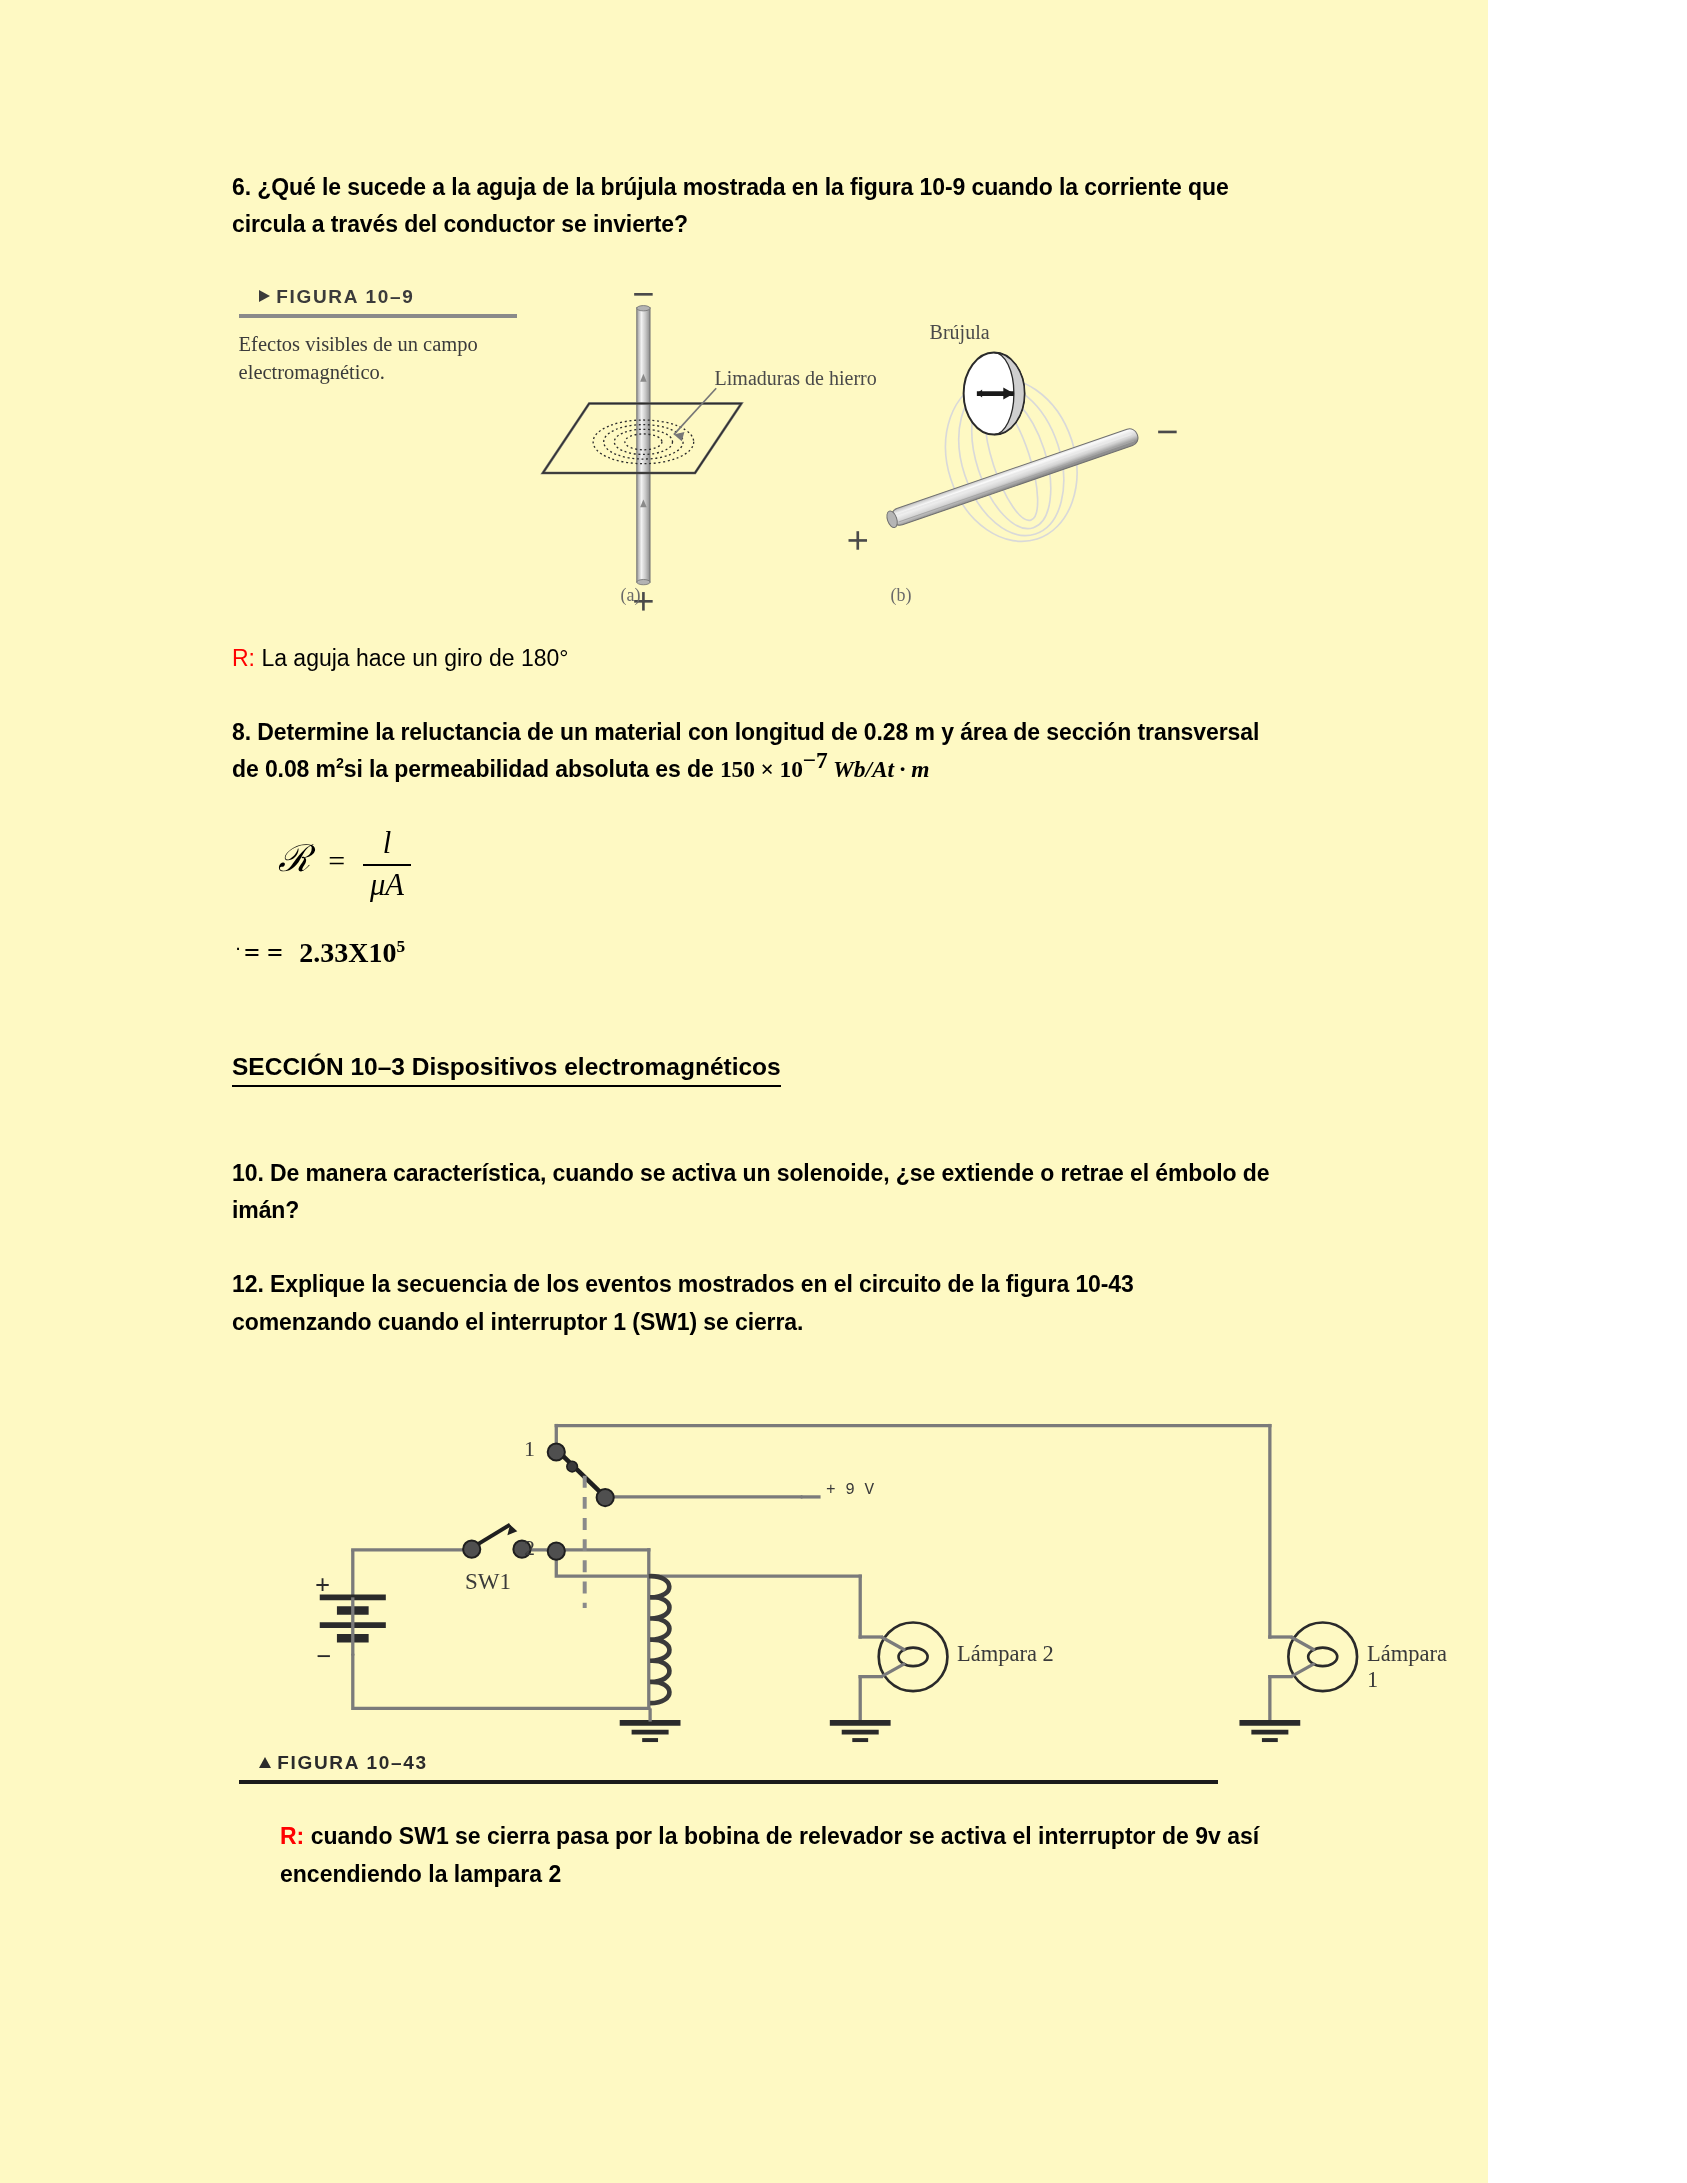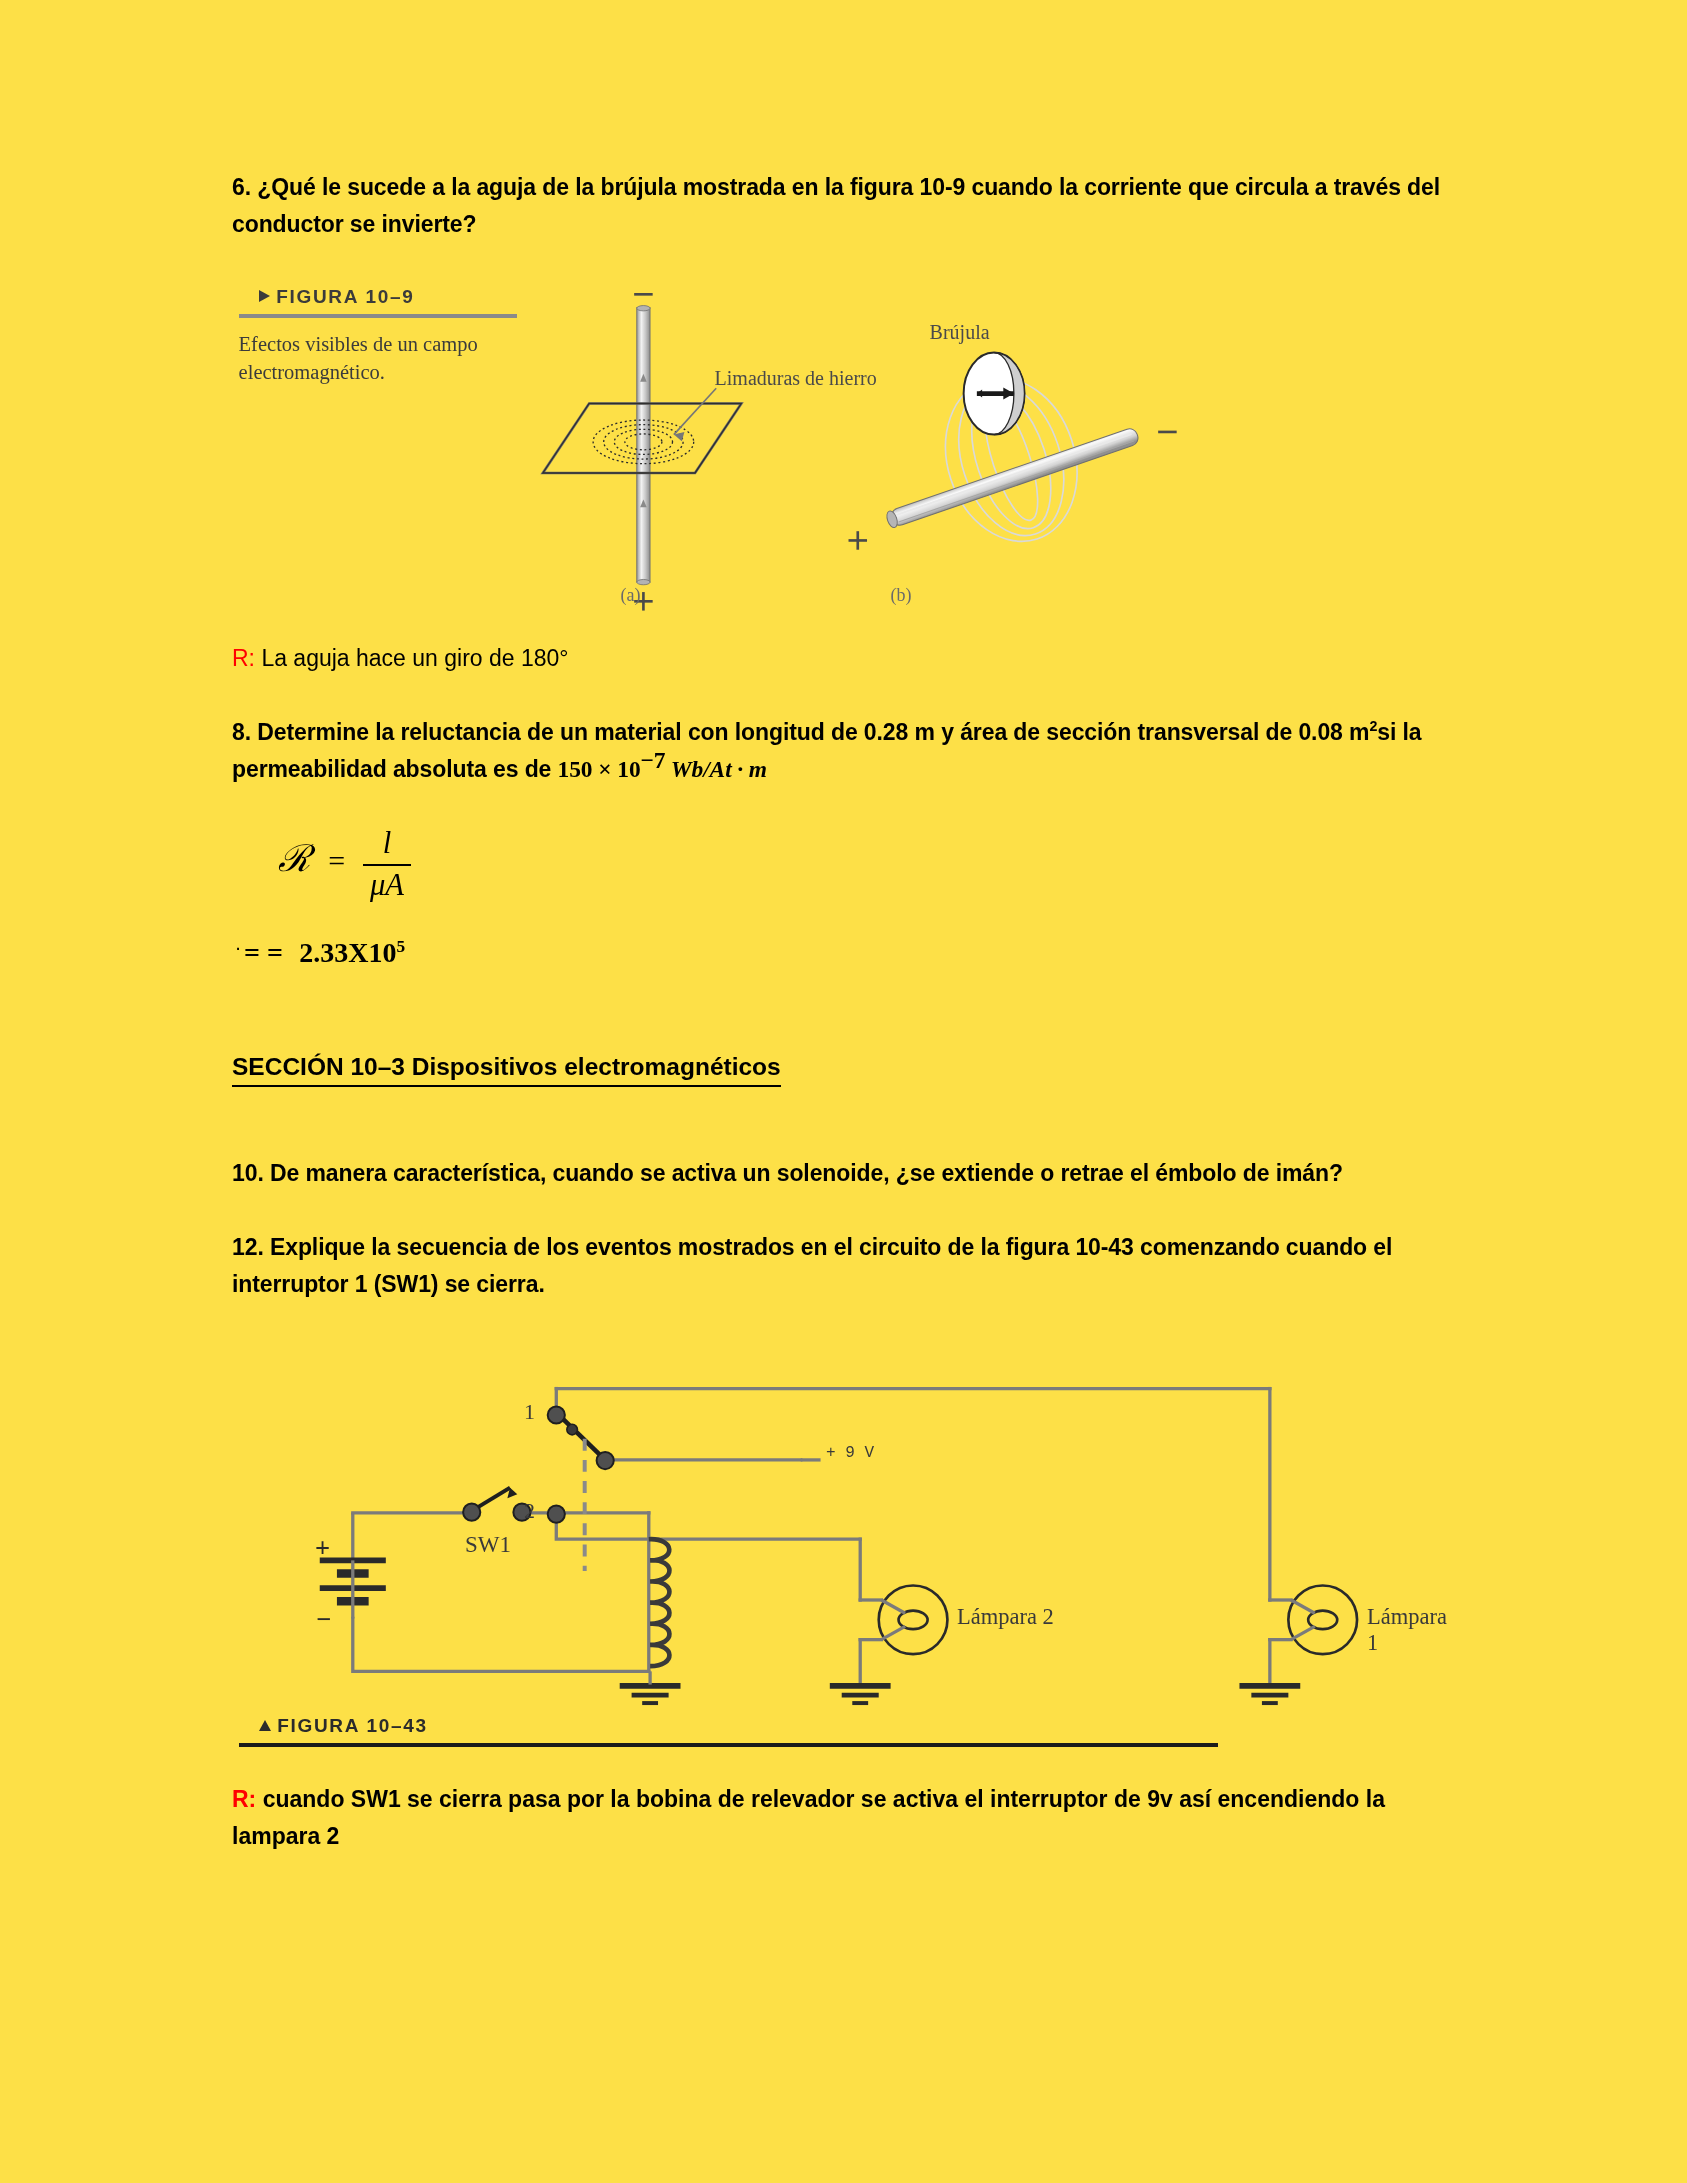--- a/index.html
+++ b/index.html
@@ -8,45 +8,45 @@
     background: #ffffff;
   }
   body {
     width: 1687px;
     height: 2183px;
     font-family: "Liberation Sans", sans-serif;
     -webkit-font-smoothing: antialiased;
   }
   .page {
     position: relative;
-    width: 1687px;
+    width: 1488px;
     height: 2183px;
     box-sizing: border-box;
     padding: 169px 212px 0 232px;
-    background: #fde047;
+    background: #fef9c3;
   }
 
   
   .q {
     font-size: 23px;
     font-weight: bold;
     color: #000;
     line-height: 1.62;
     margin: 0 0 37px 0;
     letter-spacing: -0.1px;
     max-width: 1244px;
   }
   .ans {
     font-size: 23px;
     color: #000;
     line-height: 1.62;
     margin: 0 0 37px 0;
     max-width: 1244px;
   }
-  .ans.bold { font-weight: bold; }
+  .ans.bold { font-weight: bold; margin-left: 48px; }
   .rlabel { color: #ff0000; }
   .sup { font-size: 0.62em; vertical-align: super; line-height: 0; }
   .mathi {
     font-family: "Liberation Serif", serif;
     font-style: italic;
     font-weight: bold;
     font-size: 1.02em;
   }
   .mathb {
     font-family: "Liberation Serif", serif;

